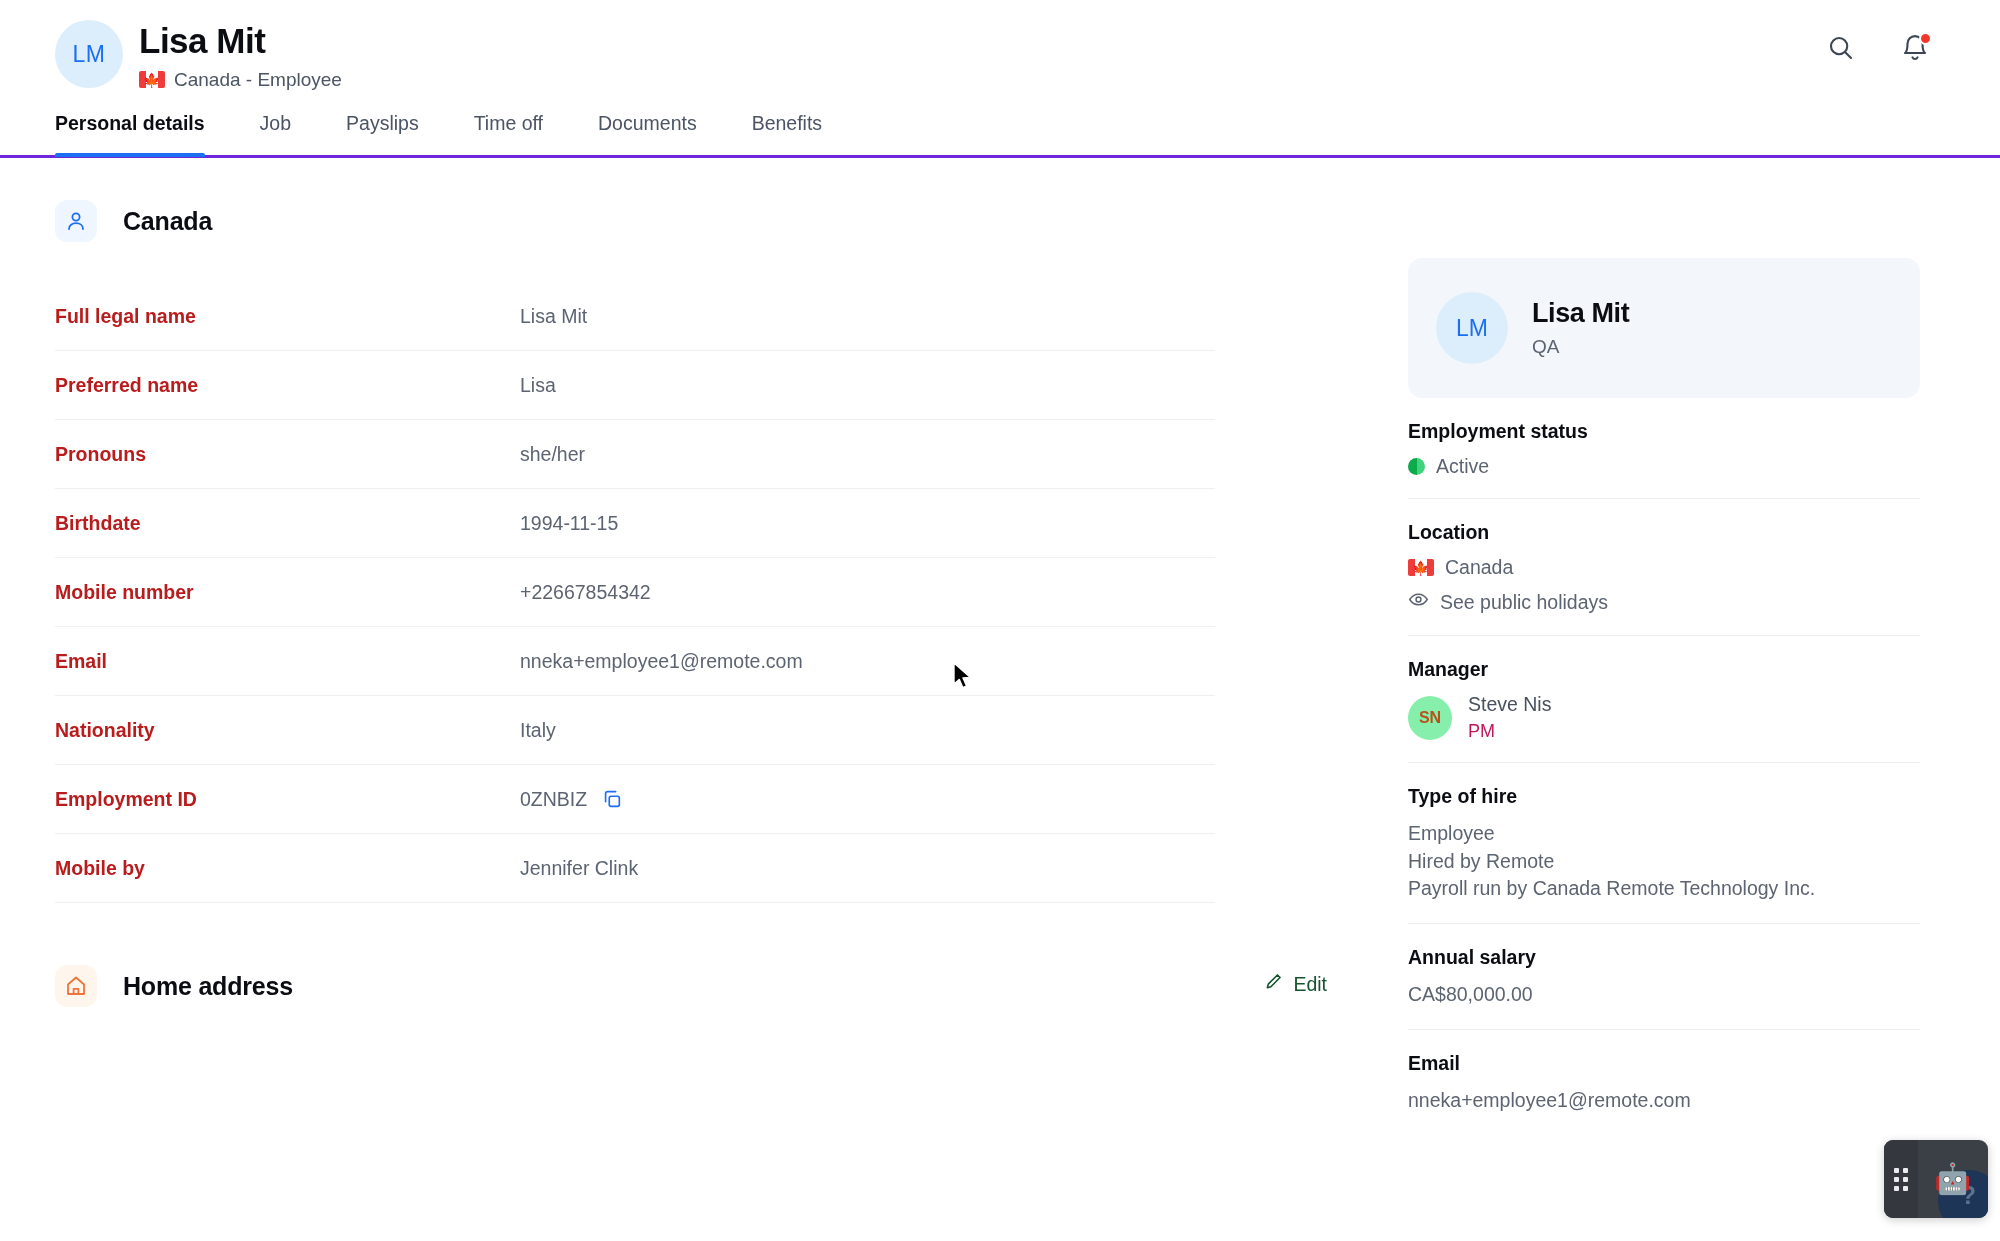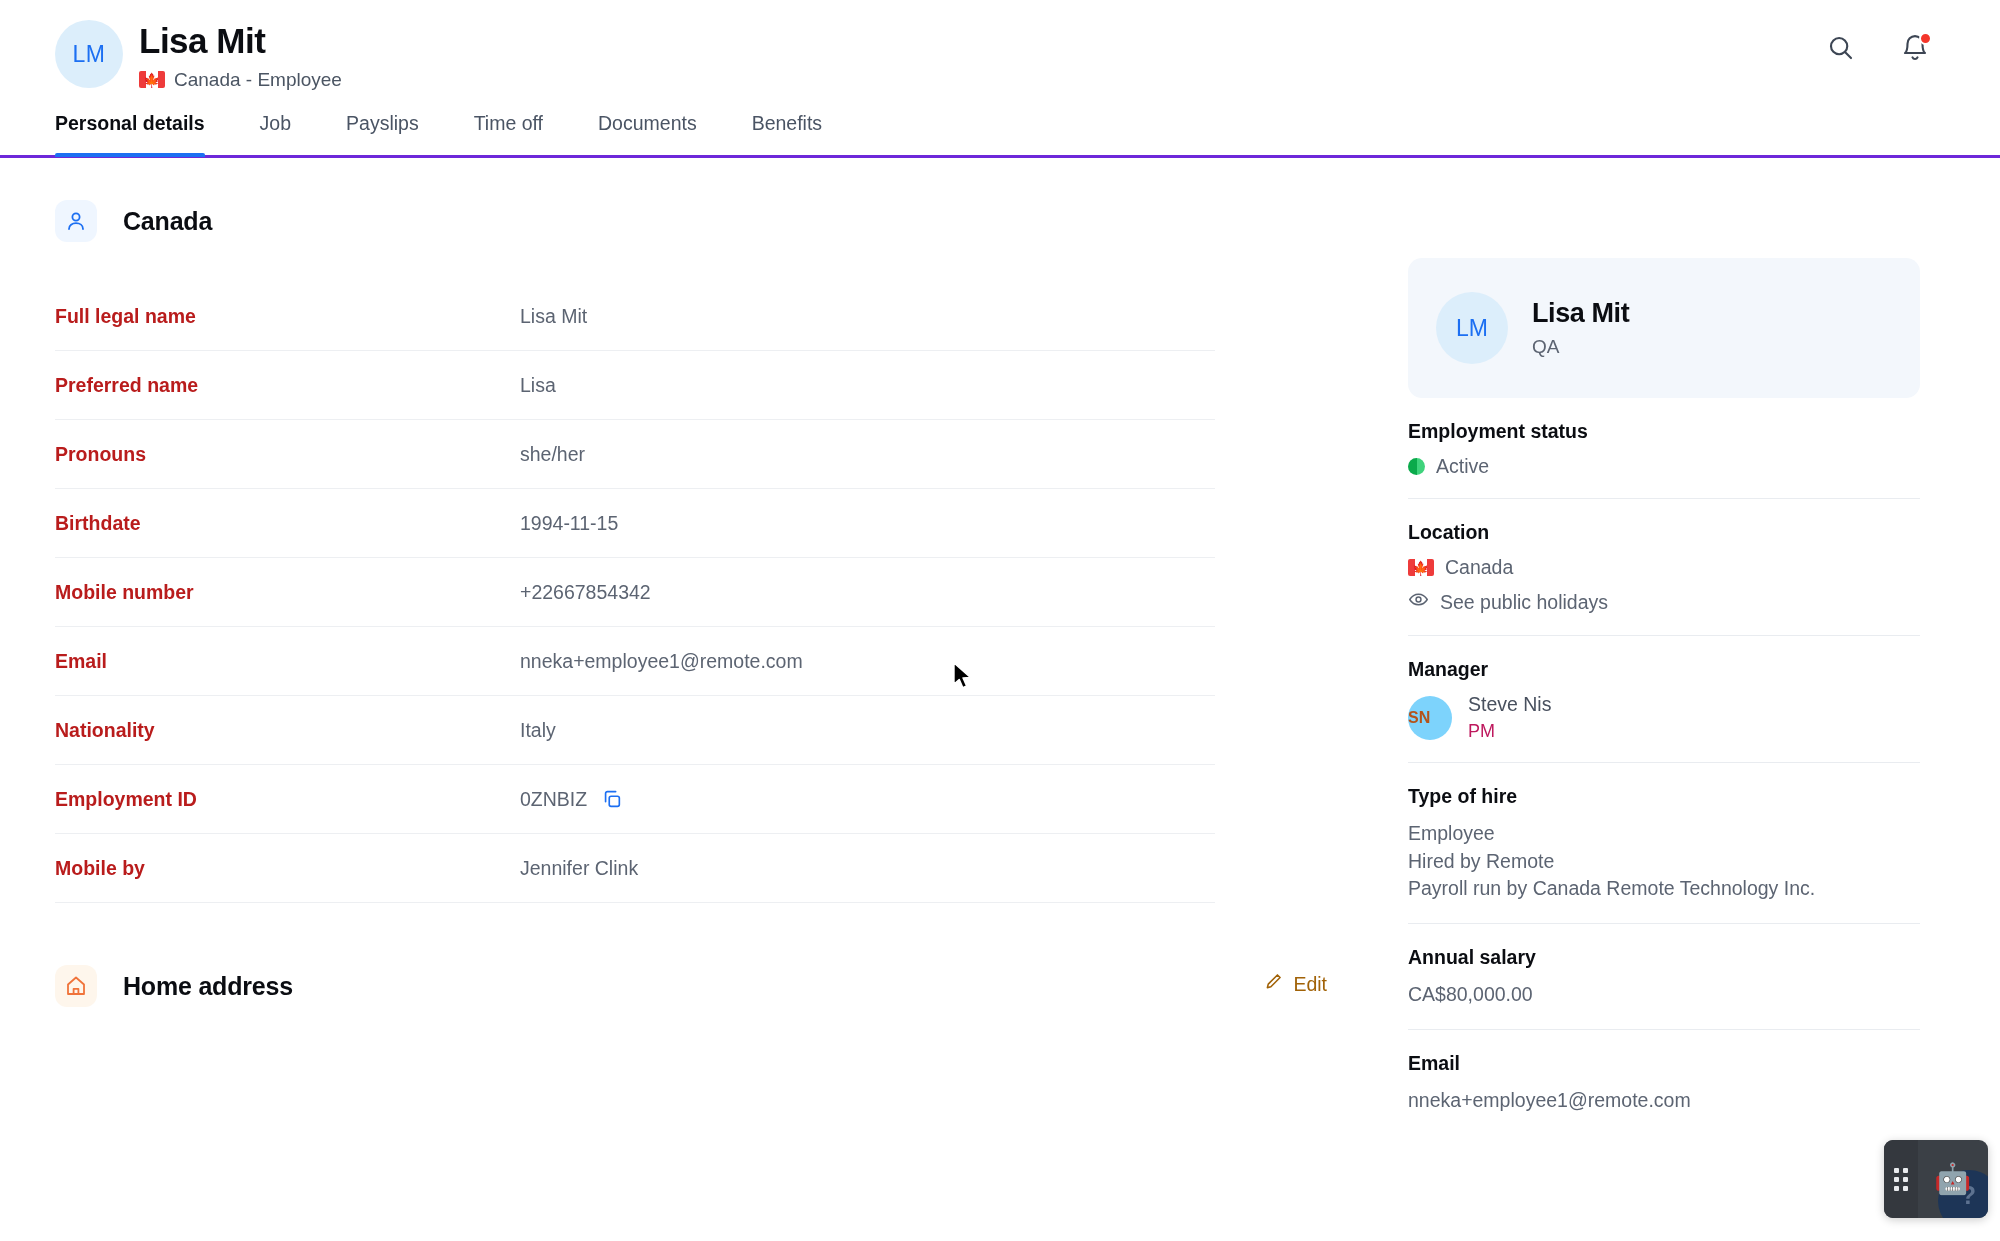--- a/index.html
+++ b/index.html
@@ -82,21 +82,21 @@
     width: 42px; height: 42px; border-radius: 12px;
     display: flex; align-items: center; justify-content: center; flex: 0 0 auto;
   }
   .sec-ico.blue { background: #EFF6FF; color: #1C6FF2; }
   .sec-ico.orange { background: #FEF6EC; color: #F0733A; }
   .sec-title { font-size: 25px; font-weight: 700; letter-spacing: -.2px; color: #0b0d12; }
 
   .edit-btn {
     position: absolute; right: 8px; top: 6px;
     display: flex; align-items: center; gap: 9px;
-    color: #a16207; font-size: 19.5px; cursor: pointer;
+    color: #14532d; font-size: 19.5px; cursor: pointer;
   }
 
   .fields { margin-top: 40px; width: 1160px; }
   .field-row {
     display: flex; align-items: center; height: 69px;
     border-bottom: 1px solid #edeff2;
   }
   .field-label {
     width: 465px; font-size: 19.5px; font-weight: 700; color: #b91c1c; flex: 0 0 auto;
   }
@@ -133,22 +133,22 @@
   .status-dot {
     width: 17px; height: 17px; border-radius: 50%;
     background: linear-gradient(to right, #0BAA4B 0 50%, #3FD37C 50% 100%);
     flex: 0 0 auto;
   }
   .eye-link { color: #5c6472; cursor: pointer; }
 
   .mgr { display: flex; align-items: center; gap: 16px; }
   .mgr-av {
     width: 44px; height: 44px; border-radius: 50%;
-    background: #7dd3fc; color: #B4531A;
-    display: flex; align-items: center; 
+    background: #86efac; color: #B4531A;
+    display: flex; align-items: center; justify-content: center;
     font-size: 16px; font-weight: 600; flex: 0 0 auto;
   }
   .mgr-name { font-size: 19.5px; color: #48505e; }
   .mgr-role { font-size: 18px; color: #be185d; margin-top: 5px; }
 
   
   .widget {
     position: absolute; left: 1884px; top: 1140px; width: 104px; height: 78px;
     background: #3b4046; border-radius: 9px; overflow: hidden; display: flex;
     box-shadow: 0 2px 10px rgba(0,0,0,.2);

